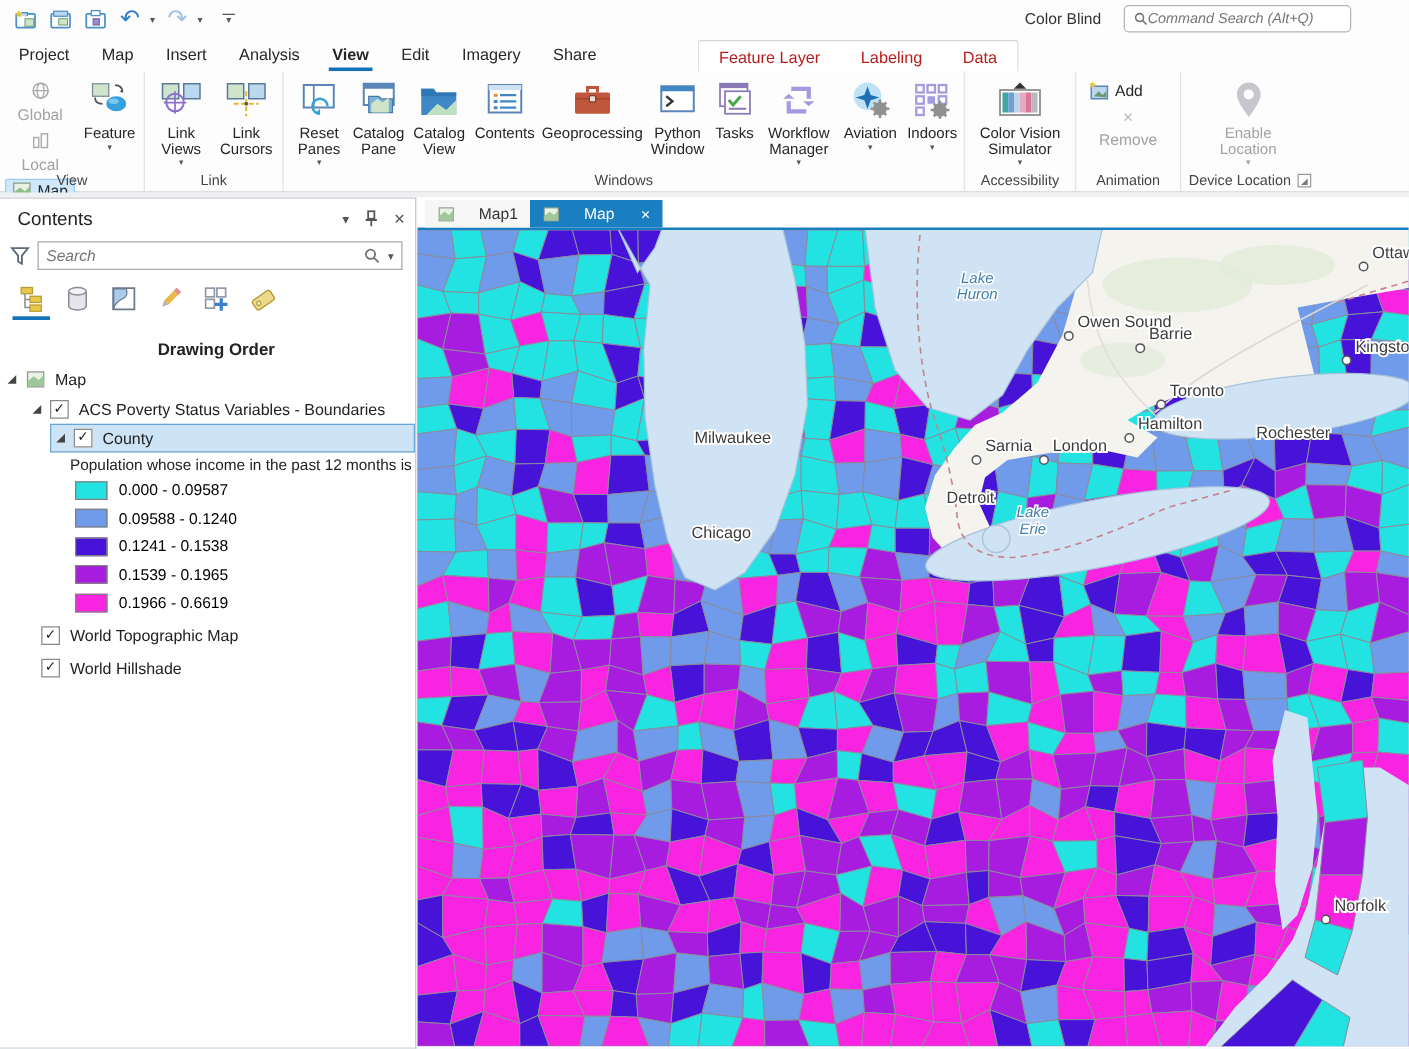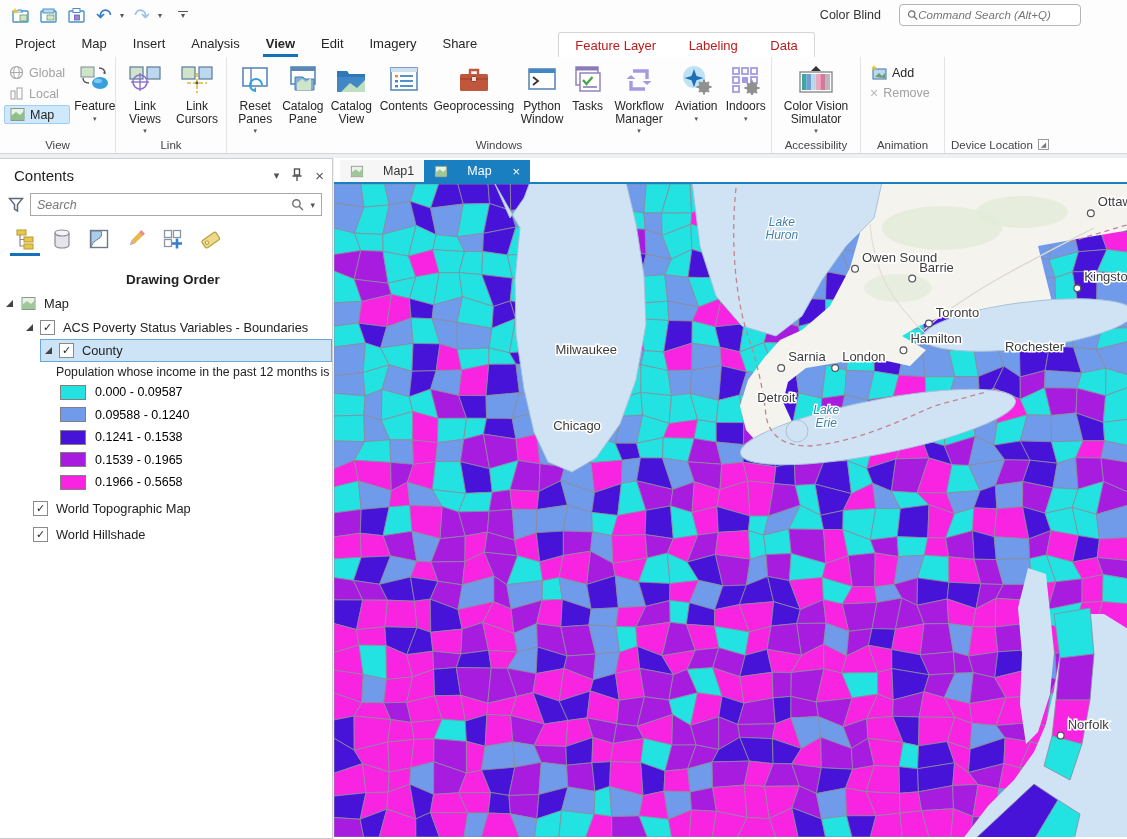--- a/index.html
+++ b/index.html
@@ -35,21 +35,21 @@
   .ctxtab { font-size:13px; color:#b91c1c; padding:0 6px; cursor:pointer; white-space:nowrap; }
 
   
   .ribbon { position:absolute; top:57px; left:0; right:0; height:97px; background:#fdfdfd;
     border-bottom:1px solid #d5d5d5; display:flex; }
   .rgroup { position:relative; height:100%; border-right:1px solid #e4e4e4; padding:3px 2px 16px; }
   .glabel { position:absolute; bottom:2px; left:0; right:0; text-align:center; font-size:11.5px; color:#444; white-space:nowrap; }
   .stack { display:flex; flex-direction:column; justify-content:flex-start; padding:2px 2px; }
   .sbtn { display:flex; align-items:center; gap:5px; font-size:12.5px; color:#262626; padding:2px 5px; margin:1px 0;
     border-radius:2px; cursor:pointer; white-space:nowrap; }
-  .sbtn.disabled { color:#a2a2a2; }
+  .sbtn.disabled { color:#a2a2a2;flex-direction:column; }
   .sbtn.sel { background:#cfe8fb; border:1px solid #9fcef2; padding:1px 5px; }
   .bigbtn { display:flex; flex-direction:column; align-items:center; justify-content:flex-start;
     font-size:12px; color:#262626; text-align:center; padding:3px 2px 0; cursor:pointer; line-height:12.5px; }
   .bigbtn .bicon { height:34px; display:flex; align-items:center; justify-content:center; margin-bottom:3px; }
   .bigbtn.disabled { color:#a2a2a2; }
   .dd { font-size:7px; color:#555; }
   .bigrow { display:flex; align-items:flex-start; height:100%; }
   .launcher { position:absolute; right:3px; bottom:3px; width:11px; height:11px; border:1px solid #9a9a9a;
     font-size:7px; color:#777; display:flex; align-items:center; justify-content:center; cursor:pointer; }
 
@@ -415,20 +415,32 @@
           </span>
         <span class="sbtn disabled">
           <span style="color:#b8b8b8;font-size:14px;line-height:1">×</span>
           <span>Remove</span>
           </span>
       </div>
       <span class="glabel">Animation</span>
     </div>
 
     <div class="rgroup" style="width:107px; border-right:none">
+      <div class="bigrow" style="justify-content:center">
+        <div class="bigbtn disabled" style="width:76px">
+          <span class="bicon">
+            <svg width="26" height="32" viewBox="0 0 26 32">
+                <path d="M13 2 a9.5 9.5 0 0 1 9.5 9.5 q0 5.5 -9.5 18 q-9.5 -12.5 -9.5 -18 a9.5 9.5 0 0 1 9.5 -9.5z" fill="#c6c6cc"></path>
+                <circle cx="13" cy="11.5" r="4" fill="#fff"></circle>
+              </svg>
+          </span>
+          <span>Enable Location</span>
+            <span class="dd" style="color:#a2a2a2">▾</span>
+        </div>
+      </div>
       <span class="glabel" style="text-align:left;padding-left:6px">Device Location</span>
       <span class="launcher">◢</span>
     </div>
   </div>
 
   <div class="workspace">
 
     <aside class="contents">
       <div class="cp-head">
         <span class="cp-title">Contents</span>
@@ -548,21 +560,21 @@
       <div class="legrow">
         <span class="swatch" style="background-color: rgb(71, 19, 217);"></span>
         <span class="leglbl">0.1241 - 0.1538</span>
       </div>
       <div class="legrow">
         <span class="swatch" style="background-color: rgb(168, 28, 224);"></span>
         <span class="leglbl">0.1539 - 0.1965</span>
       </div>
       <div class="legrow">
         <span class="swatch" style="background-color: rgb(248, 36, 226);"></span>
-        <span class="leglbl">0.1966 - 0.5658</span>
+        <span class="leglbl">0.1966 - 0.6619</span>
       </div>
 
       <div class="trow bmrow">
         <span class="cb"></span>
         <span>World Topographic Map</span>
       </div>
       <div class="trow bmrow">
         <span class="cb"></span>
         <span>World Hillshade</span>
       </div>

